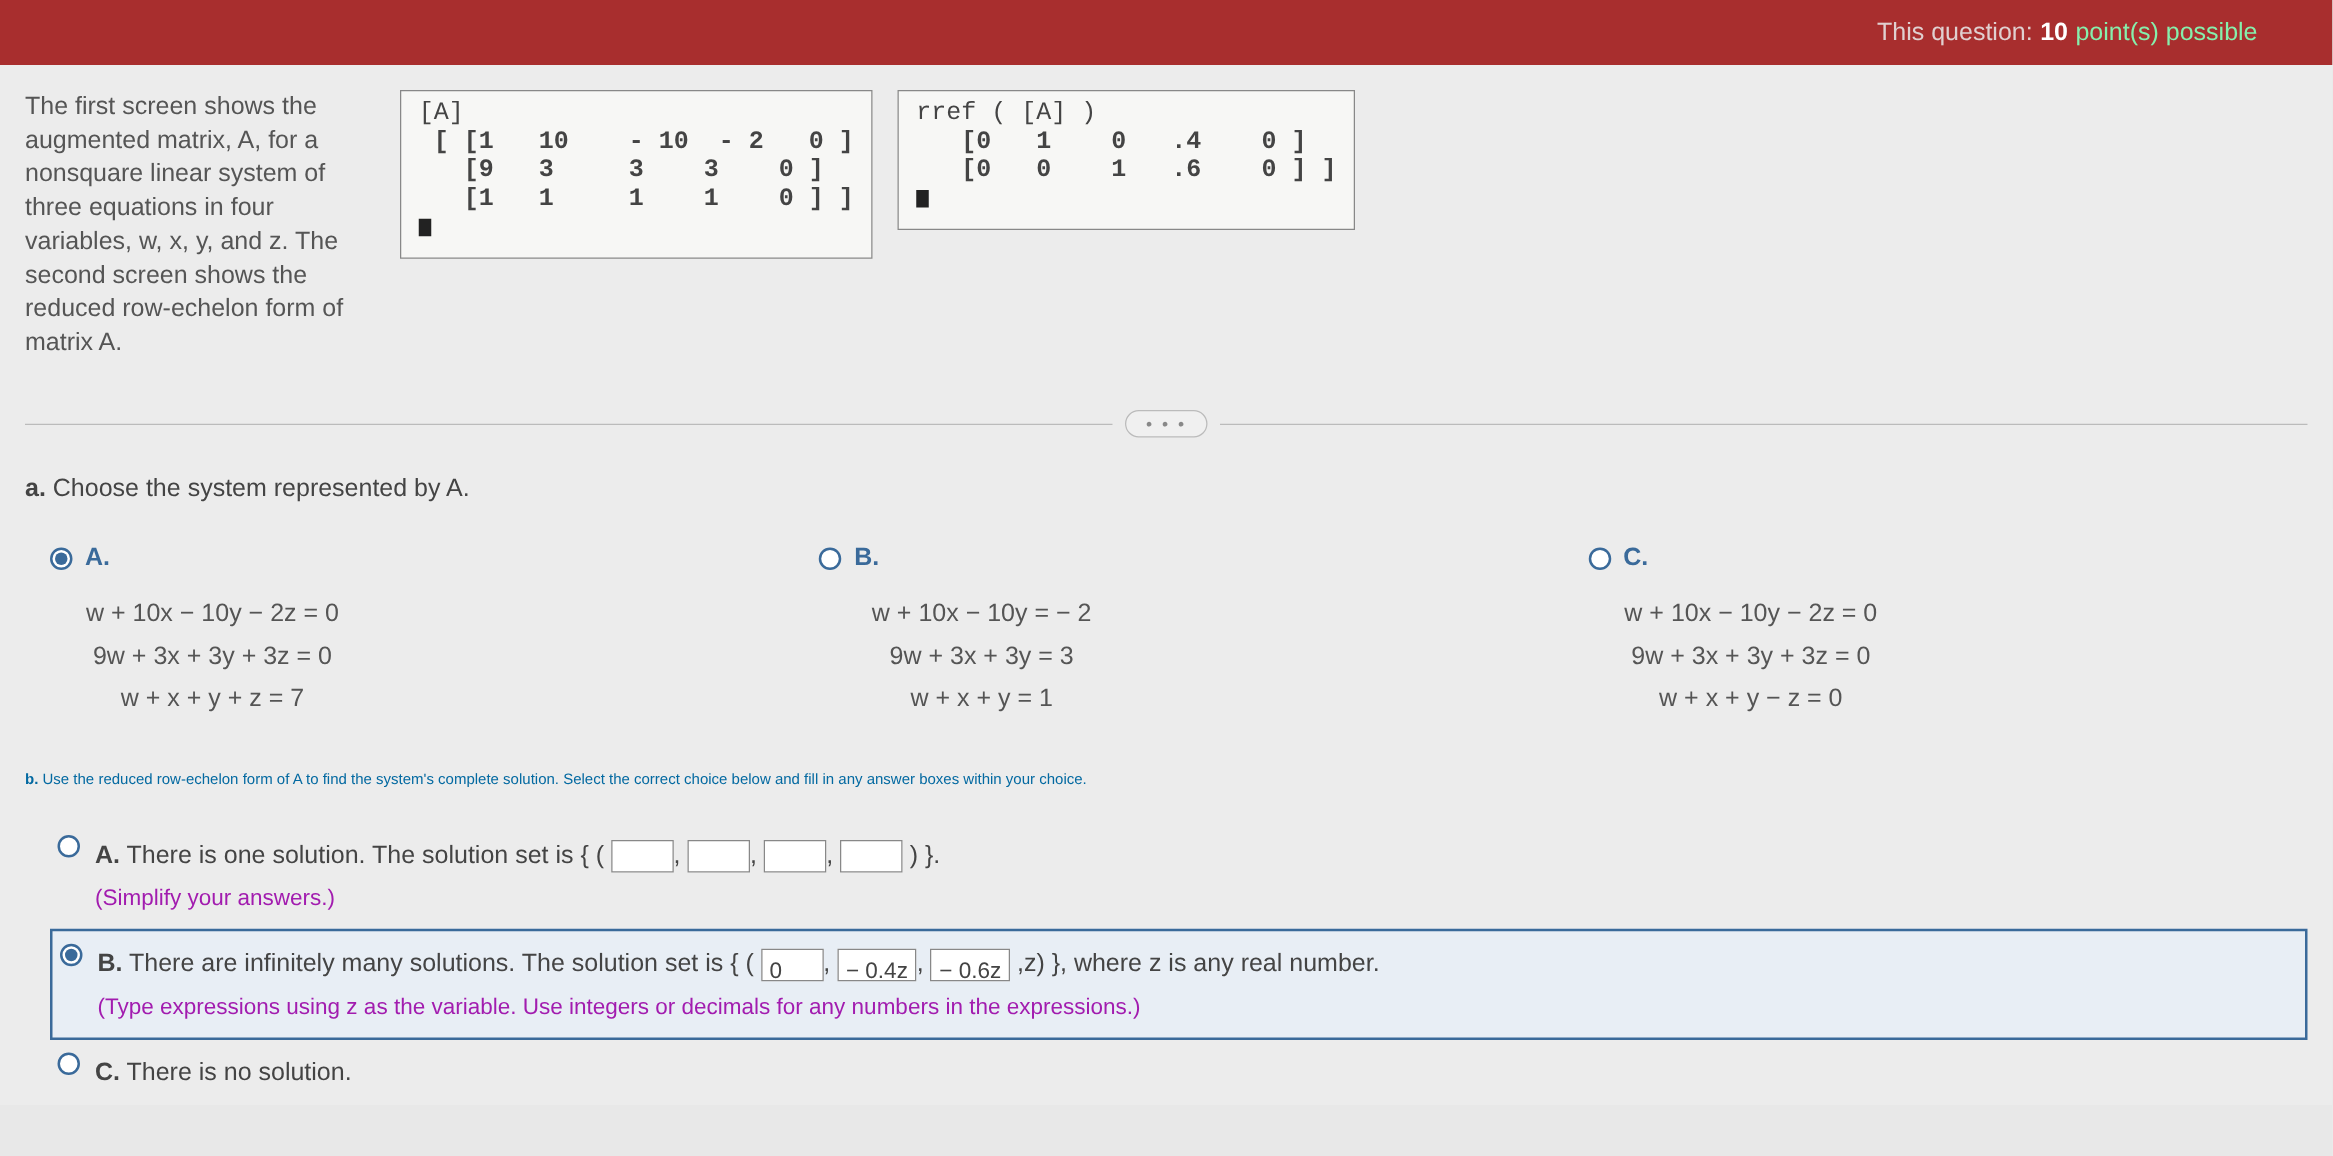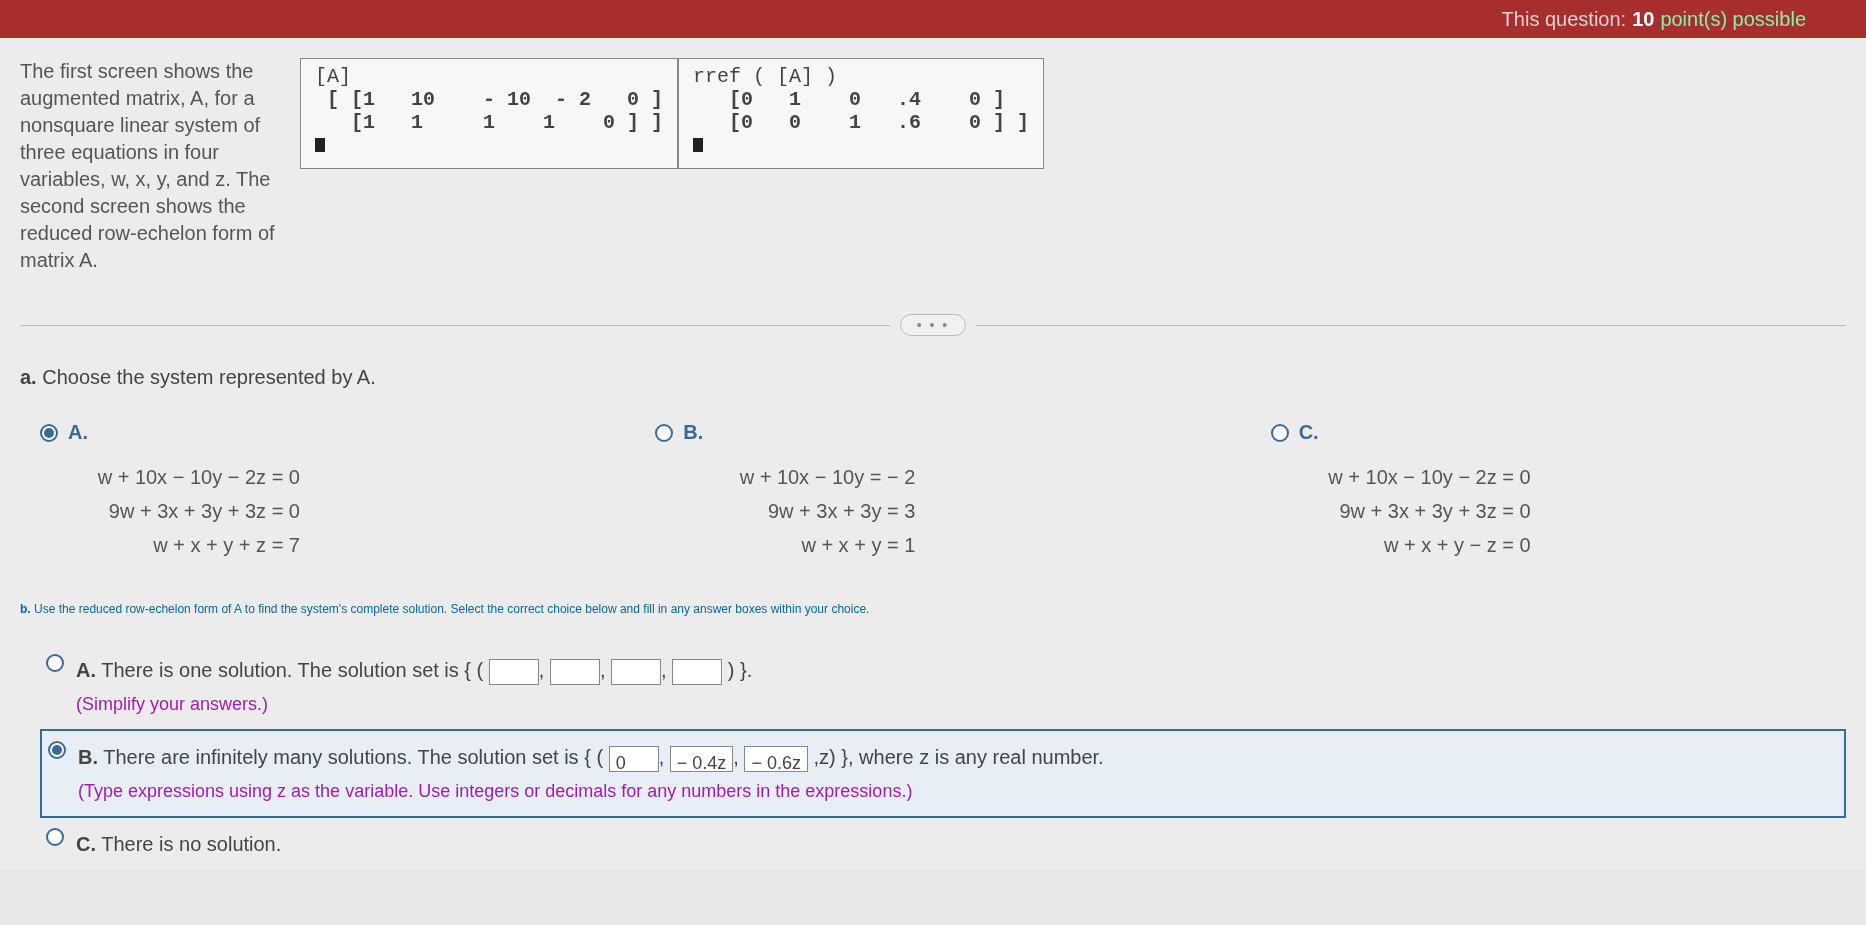--- a/index.html
+++ b/index.html
@@ -7,36 +7,37 @@
     font-family: Arial, Helvetica, sans-serif;
     background: #e8e8e8;
     color: #333;
     width: 1866px;
     height: 925px;
     overflow: hidden;
   }
   .header-bar {
     background: #a82e2e;
     color: #fff;
-    height: 38px;
+    height: 52px;
     display: flex;
     align-items: center;
     justify-content: flex-end;
     padding-right: 60px;
     font-size: 20px;
   }
   .header-bar .q-label { color: #e0d0d0; }
   .header-bar .q-points { color: #fff; font-weight: bold; margin-left: 6px; }
   .header-bar .q-possible { color: #86efac; margin-left: 6px; }
   .content {
     background: #ececec;
     padding: 20px 20px 0 20px;
   }
   .top-row {
     display: flex;
+    gap: 20px;
     align-items: flex-start;
   }
   .intro {
     width: 280px;
     font-size: 20px;
     color: #555;
     line-height: 1.35;
   }
   .calc-box {
     border: 1px solid #888;
@@ -71,21 +72,21 @@
     color:#3a6a9a; font-weight:bold; margin-bottom:16px;
   }
   .radio {
     width:18px; height:18px; border:2px solid #3a6a9a; border-radius:50%;
     display:inline-flex; align-items:center; justify-content:center;
     background:#fff;
   }
   .radio.selected::after {
     content:""; width:10px; height:10px; background:#3a6a9a; border-radius:50%;
   }
-  .eqs { font-size:20px; color:#555; line-height:1.7; text-align:right; width:260px;}
+  .eqs { font-size:20px; color:#555; line-height:1.7; text-align:center; width:260px;}
   .part-b-intro { font-size:12px; color:#0369a1; margin-bottom:28px; }
   .answer-block { margin-left:20px; font-size:20px; color:#444; }
   .answer-row {
     display:flex; align-items:flex-start; gap:12px; padding:10px 6px;
   }
   .answer-row.selected {
     border:2px solid #3a6a9a; background:#e8eef5;
   }
   .answer-text { flex:1; line-height:1.6; }
   .input-box {
@@ -105,20 +106,21 @@
 </div>
 
 <div class="content">
 
   <div class="top-row">
     <div class="intro">The first screen shows the augmented matrix, A, for a nonsquare linear system of three equations in four variables, w, x, y, and z. The second screen shows the reduced row-echelon form of matrix A.</div>
 
     <div class="calc-box">
       <div class="title">[A]</div>
       <div class="row"> [ [1   10    - 10  - 2   0 ]</div>
+      <div class="row">   [9   3     3    3    0 ]</div>
       <div class="row">   [1   1     1    1    0 ] ]</div>
       <span class="cursor"></span>
     </div>
 
     <div class="calc-box">
       <div class="title">rref ( [A] )</div>
       <div class="row">   [0   1    0   .4    0 ]</div>
       <div class="row">   [0   0    1   .6    0 ] ]</div>
       <span class="cursor"></span>
     </div>

